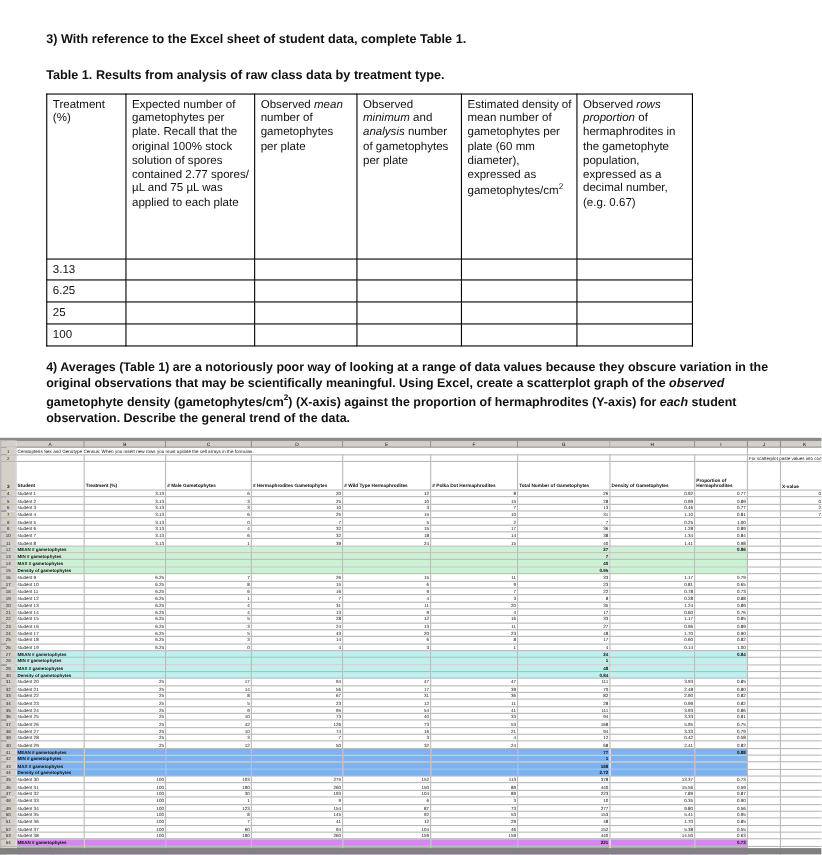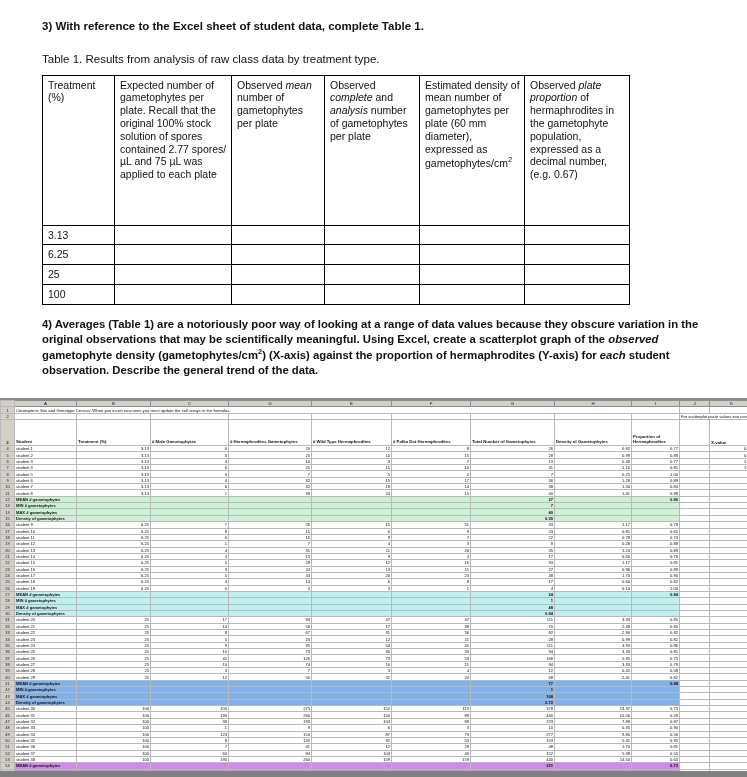--- a/index.html
+++ b/index.html
@@ -5,24 +5,24 @@
   * { box-sizing: border-box; }
   html, body { margin:0; padding:0; }
   body {
     width:747px; height:777px;
     background:#ffffff;
     font-family:"Liberation Sans", sans-serif;
     color:#111;
     overflow:hidden;
     position:relative;
   }
-  .doc { padding: 19px 30px 0 30px; }
+  .doc { padding: 29px 30px 0 30px; }
 
   .q-line { font-size:11.5px; font-weight:bold; line-height:1.35; margin:0 0 0 12px; }
-  .caption { font-size:11.5px; margin:18px 0 10px 12px; }
+  .caption { font-size:11.5px; margin:18px 0 10px 12px;font-weight:bold; }
 
   
   table.t1 { border-collapse:collapse; width:587px; margin-left:12px; table-layout:fixed; }
   table.t1 td, table.t1 th {
     border:1px solid #000;
     vertical-align:top;
     padding:3px 4px 3px 5px;
     font-size:10.5px;
     line-height:1.22;
     font-weight:normal;
@@ -79,23 +79,23 @@
   <div class="q-line">3) With reference to the Excel sheet of student data, complete Table 1.</div>
 
   <div class="caption">Table 1. Results from analysis of raw class data by treatment type.</div>
 
   <table class="t1">
     <thead>
       <tr>
         <td class="c1">Treatment (%)</td>
         <td class="c2">Expected number of gametophytes per plate. Recall that the original 100% stock solution of spores contained 2.77 spores/µL and 75 µL was applied to each plate</td>
         <td class="c3">Observed <i>mean</i> number of gametophytes per plate</td>
-        <td class="c4">Observed <i>complete</i> and <i>analysis</i> number of gametophytes per plate</td>
+        <td class="c4">Observed <i>minimum</i> and <i>analysis</i> number of gametophytes per plate</td>
         <td class="c5">Estimated density of mean number of gametophytes per plate (60 mm diameter), expressed as gametophytes/cm<sup>2</sup></td>
-        <td class="c6">Observed <i>plate proportion</i> of hermaphrodites in the gametophyte population, expressed as a decimal number, (e.g. 0.67)</td>
+        <td class="c6">Observed <i>rows proportion</i> of hermaphrodites in the gametophyte population, expressed as a decimal number, (e.g. 0.67)</td>
       </tr>
     </thead>
     <tbody>
       <tr>
         <td>3.13</td>
         <td></td>
         <td></td>
         <td></td>
         <td></td>
         <td></td>

